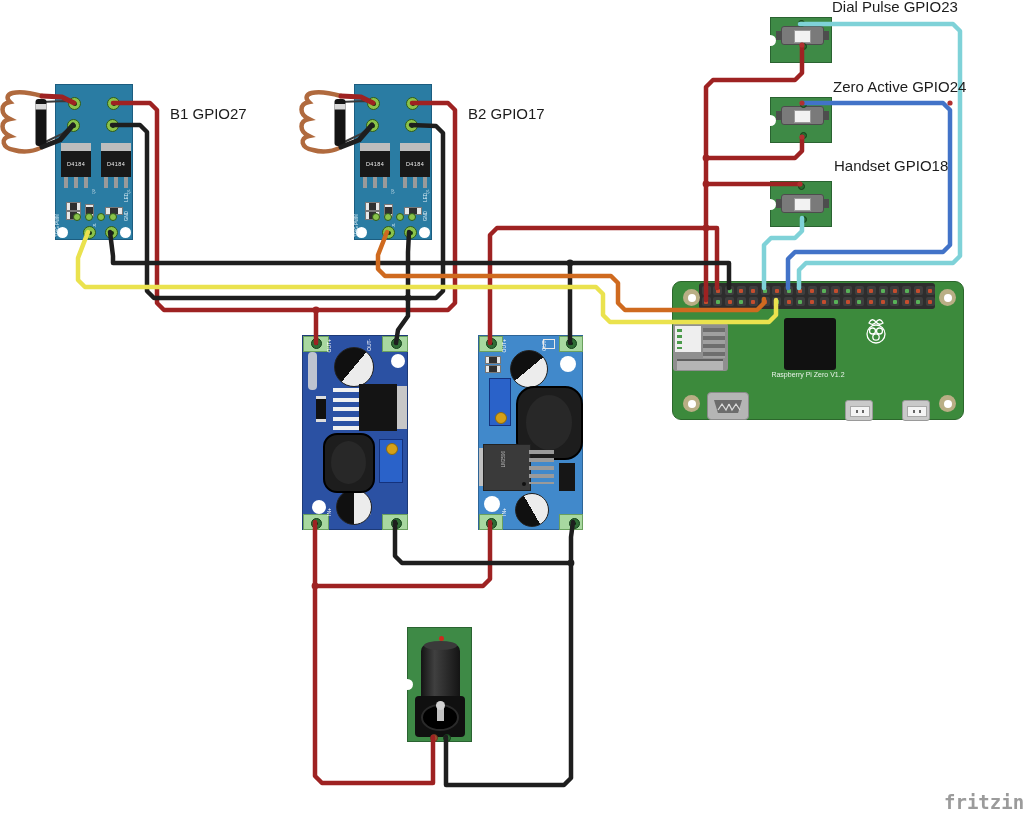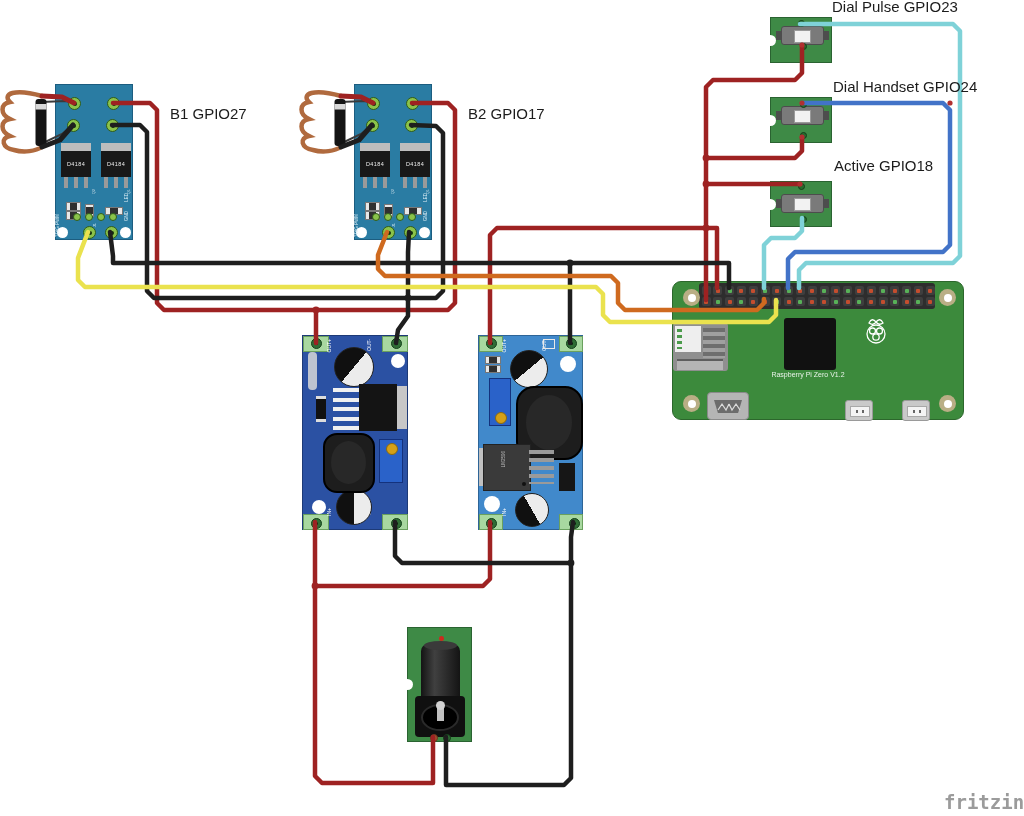--- a/index.html
+++ b/index.html
@@ -545,17 +545,17 @@
         <circle cx="802" cy="137" r="2.6" fill="#b03030"></circle>
         <circle cx="800" cy="184" r="2.6" fill="#b03030"></circle>
         <circle cx="802" cy="103" r="2.6" fill="#b03030"></circle>
         <circle cx="950" cy="103" r="2.6" fill="#b03030"></circle>
       </g>
   </svg>
 
   <div class="lbl" style="left:170px;top:105px;">B1 GPIO27</div>
   <div class="lbl" style="left:468px;top:105px;">B2 GPIO17</div>
   <div class="lbl" style="left:832px;top:-2px;">Dial Pulse GPIO23</div>
-  <div class="lbl" style="left:833px;top:78px;">Dial Handset GPIO24</div>
-  <div class="lbl" style="left:834px;top:157px;">Active GPIO18</div>
+  <div class="lbl" style="left:833px;top:78px;">Zero Active GPIO24</div>
+  <div class="lbl" style="left:834px;top:157px;">Handset GPIO18</div>
   <div class="watermark">fritzing</div>
 
 </div>
 
 </body></html>

